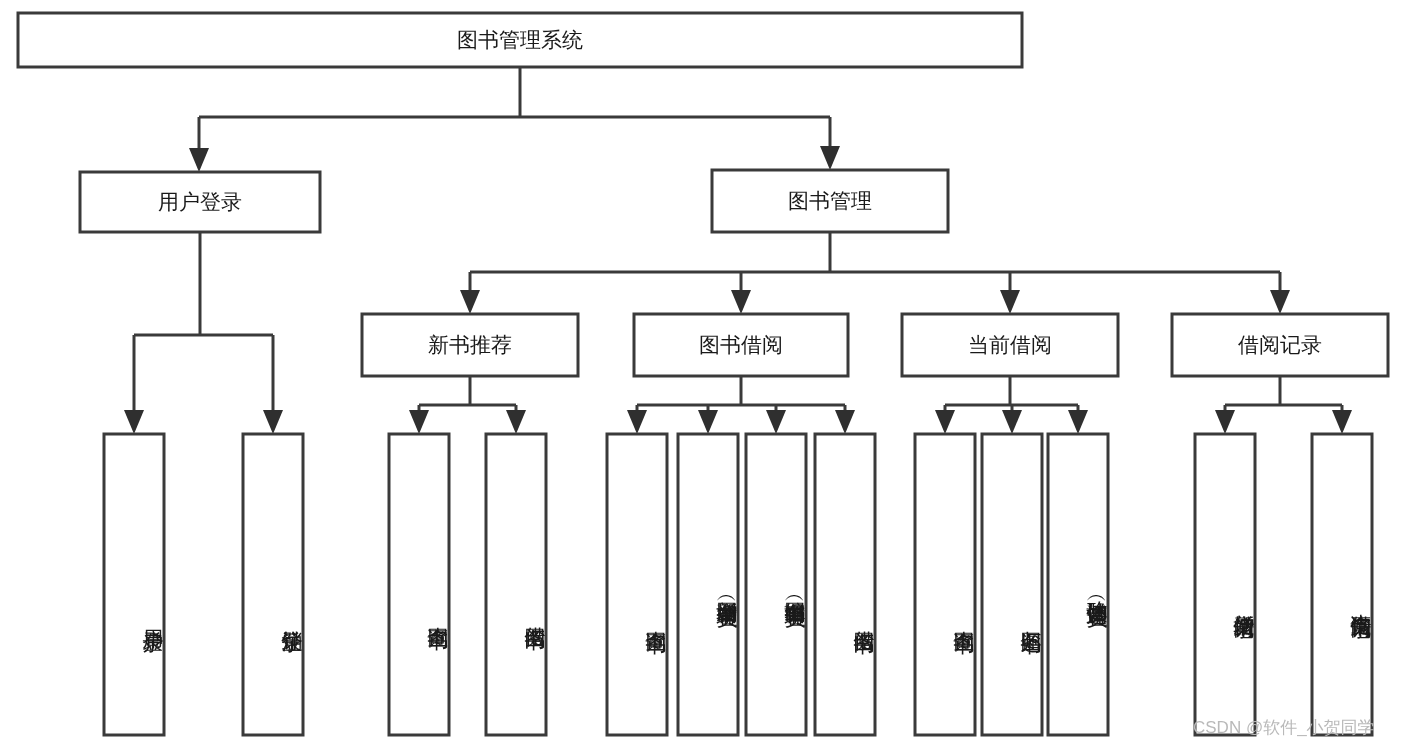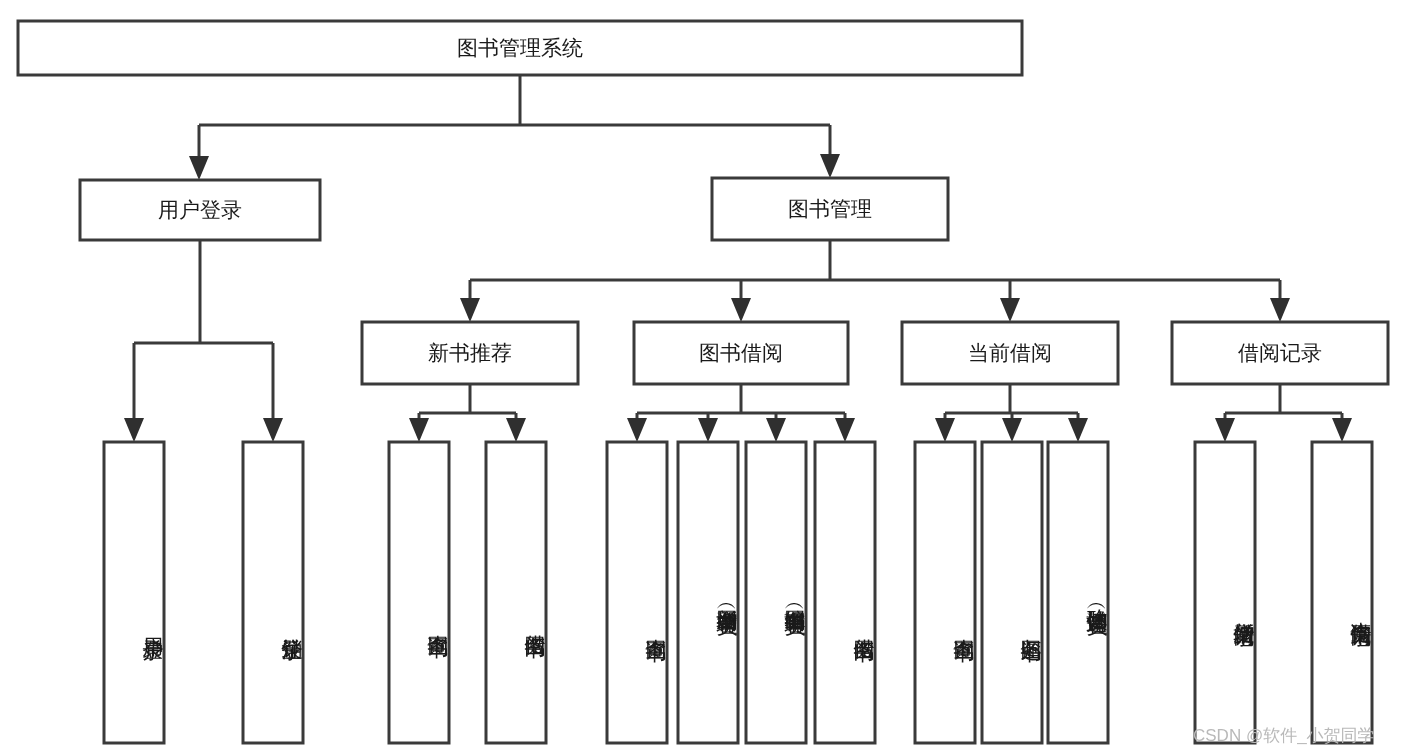--- a/index.html
+++ b/index.html
@@ -11,21 +11,20 @@
     width: 1405px;
     height: 747px;
     font-family: "Liberation Sans", "DejaVu Sans", sans-serif;
     overflow: hidden;
   }
   #diagram-root {
     position: relative;
     width: 1405px;
     height: 664px;
     background: #ffffff;
-    margin-top: 8px;
   }
   svg.flow {
     position: absolute;
     top: 0;
     left: 0;
     width: 1405px;
     height: 747px;
   }
   .node-rect {
     fill: #ffffff;

